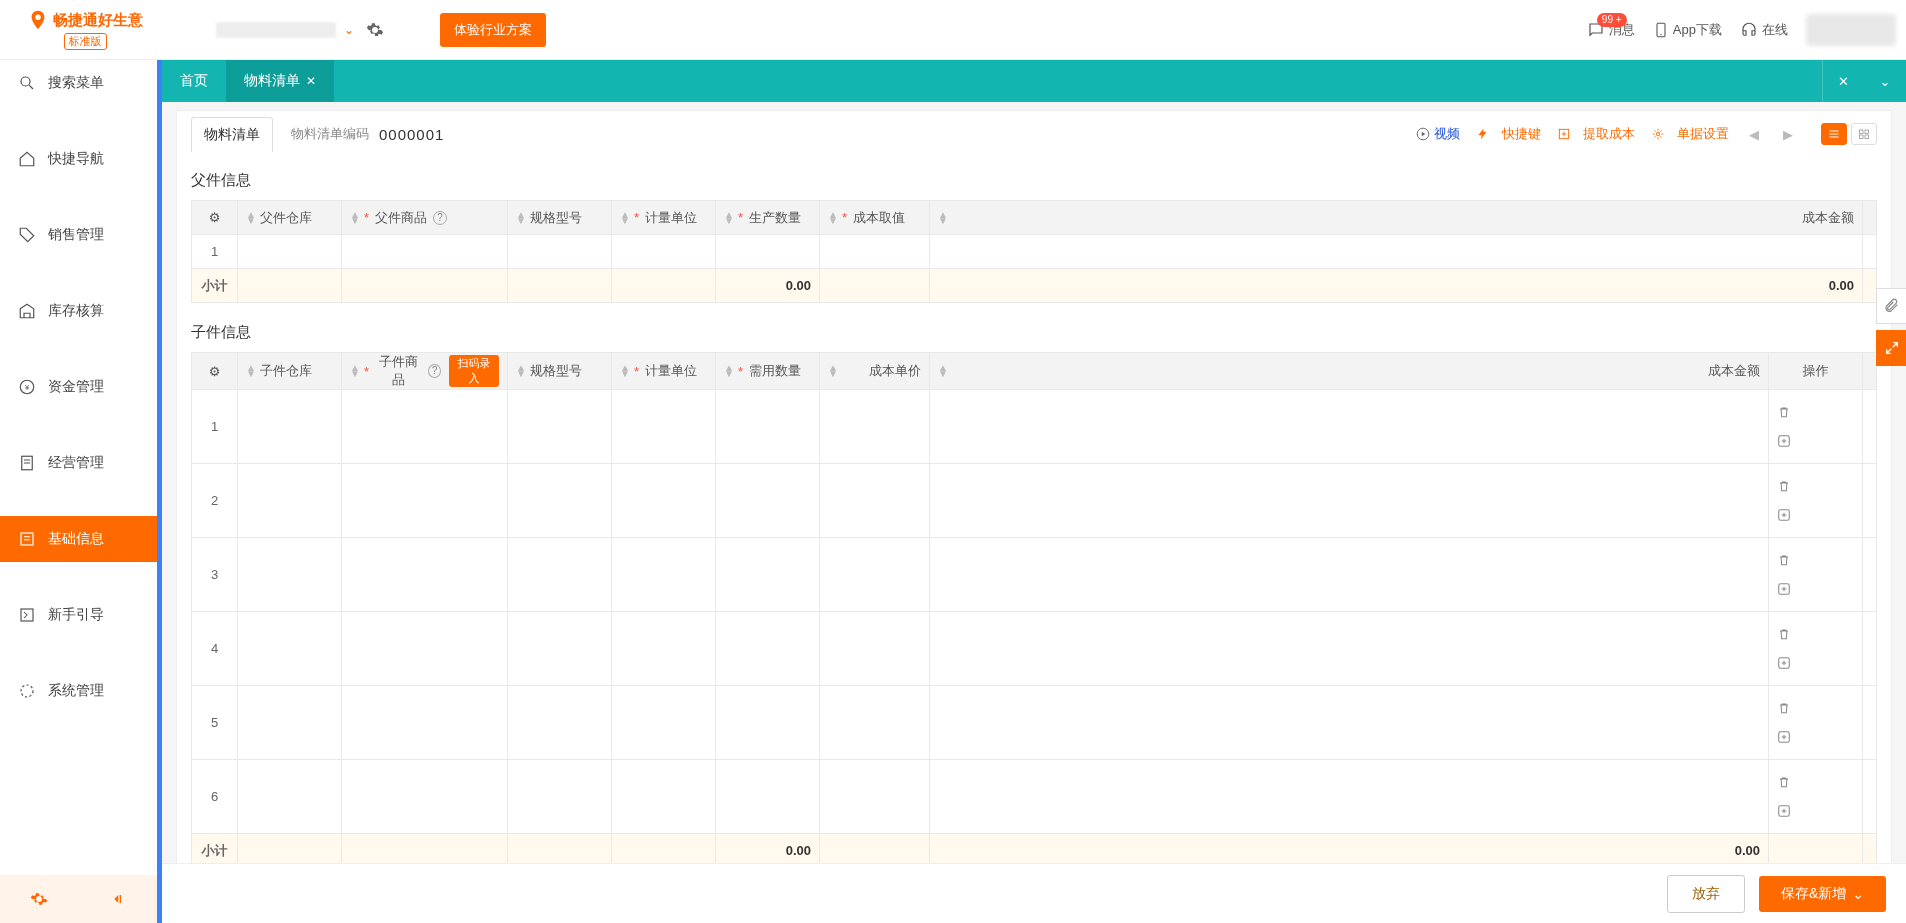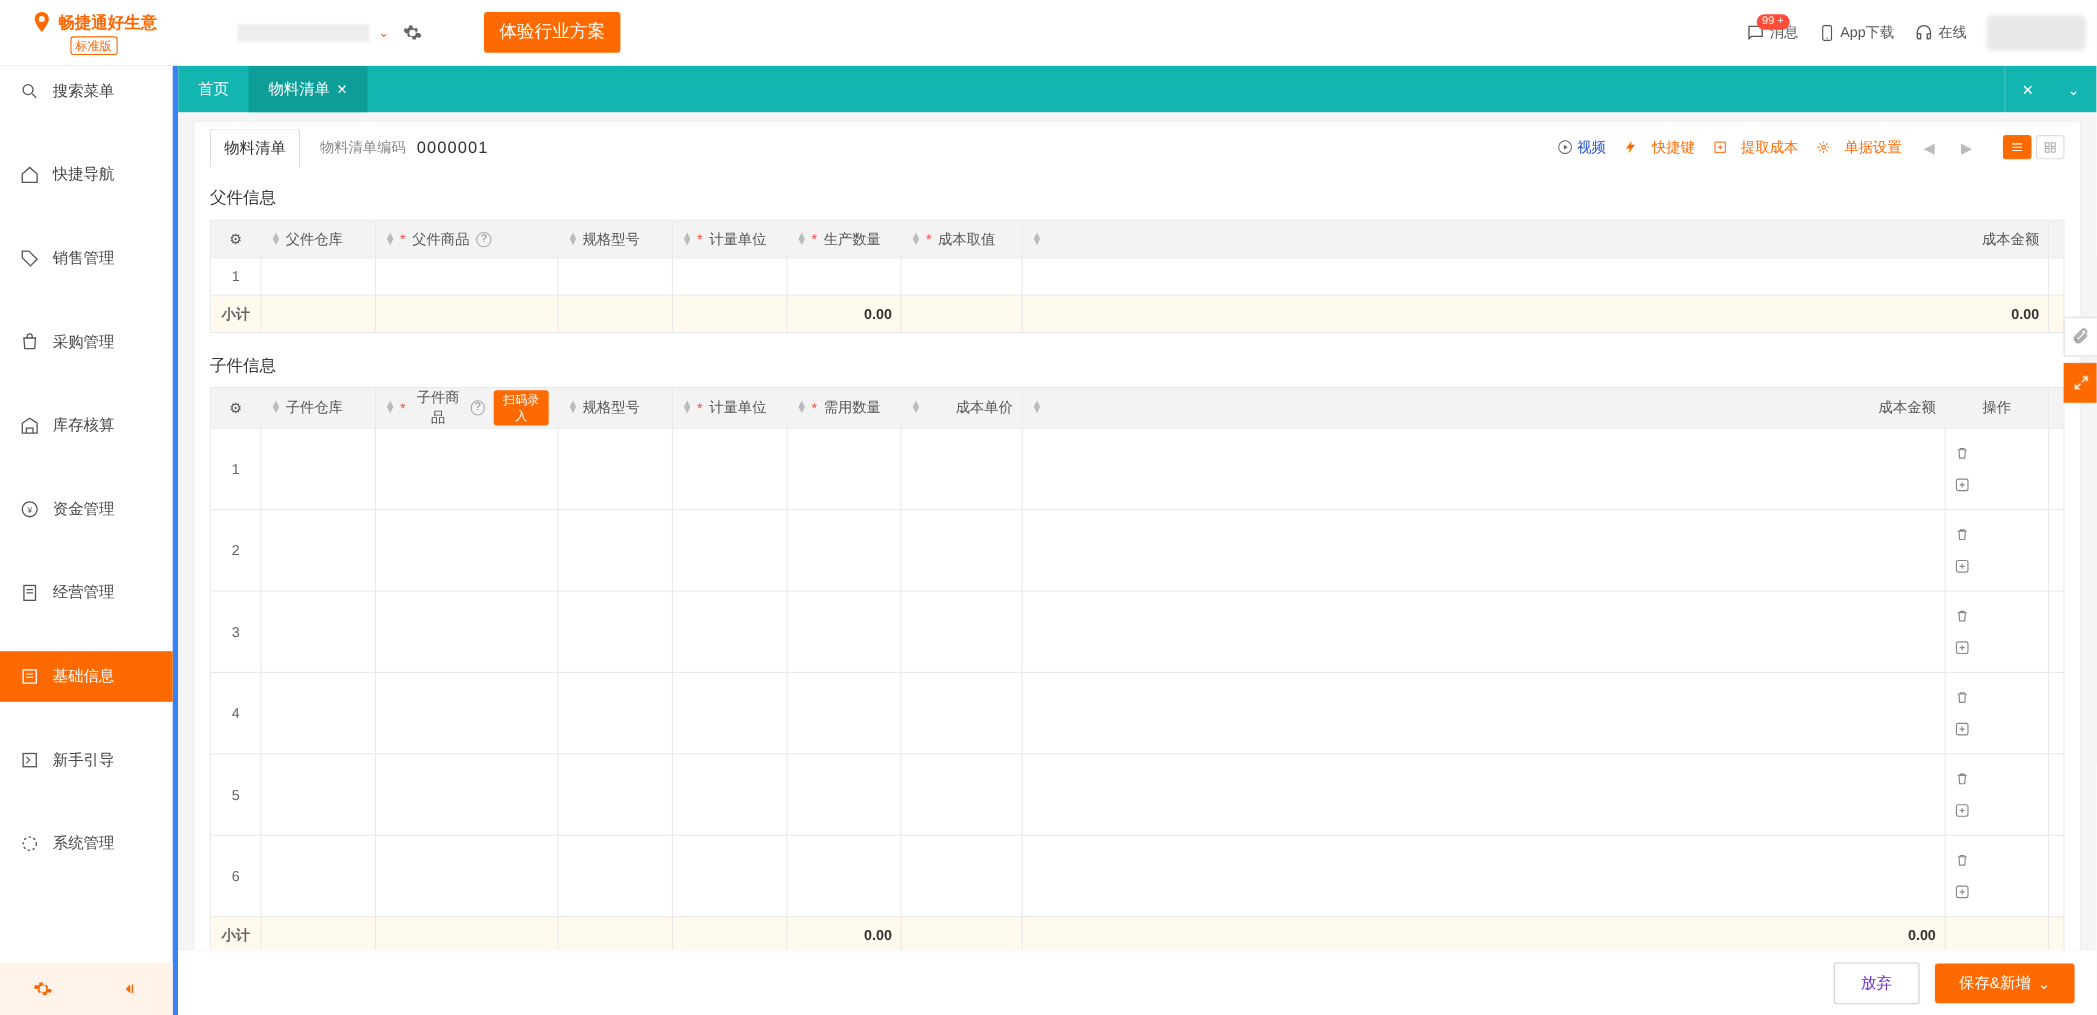--- a/index.html
+++ b/index.html
@@ -9,21 +9,21 @@
 .top-header { height: 60px; display: flex; align-items: center; padding: 0 10px; border-bottom: 1px solid #eee; position: relative; }
 .logo-area { width: 150px; display: flex; flex-direction: column; align-items: center; }
 .logo-line { display: flex; align-items: center; gap: 4px; }
 .logo-icon { width: 22px; height: 22px; }
 .logo-text { font-size: 15px; font-weight: bold; color: #f60; }
 .logo-sub { font-size: 11px; color: #f60; background: #fff; border: 1px solid #f60; border-radius: 3px; padding: 0 4px; margin-top: 2px; }
 .dropdown-area { width: 260px; display: flex; align-items: center; justify-content: center; gap: 12px; margin-left: 10px; }
 .org-select { color: #999; display: flex; align-items: center; gap: 8px; cursor: pointer; }
 .chevron { color: #f60; font-size: 12px; }
 .gear-top { color: #666; cursor: pointer; }
-.cta-btn { background: #ff6a00; color: #fff; border: none; border-radius: 3px; padding: 8px 14px; font-size: 16px; cursor: pointer; margin-left: 10px; }
+.cta-btn { background: #ff6a00; color: #fff; border: none; border-radius: 3px; padding: 8px 14px; font-size: 13px; cursor: pointer; margin-left: 10px; }
 .header-right { margin-left: auto; display: flex; align-items: center; gap: 18px; color: #555; font-size: 13px; }
 .hdr-item { display: flex; align-items: center; gap: 4px; cursor: pointer; position: relative; }
 .badge { position: absolute; top: -8px; left: 10px; background: #ff4d3a; color: #fff; border-radius: 10px; font-size: 10px; padding: 0 5px; line-height: 14px; }
 .avatar-blur { width: 90px; height: 32px; background: #e8e8e8; filter: blur(2px); border-radius: 4px; }
 
 
 .layout { display: flex; height: calc(100vh - 60px); }
 .sidebar { width: 162px; background: #fff; border-right: 5px solid #3b82f6; display: flex; flex-direction: column; gap: 30px; }
 .sb-item { display: flex; align-items: center; gap: 12px; padding: 14px 18px; color: #444; cursor: pointer; font-size: 14px; }
 .sb-item.active { background: #ff6a00; color: #fff; }
@@ -74,21 +74,21 @@
 .rownum { text-align: center; color: #666; }
 .num-r { text-align: right; }
 .scan-tag { display: inline-block; background: #ff6a00; color: #fff; border-radius: 3px; font-size: 11px; padding: 1px 5px; margin-left: 4px; }
 .help-q { display: inline-block; width: 14px; height: 14px; border: 1px solid #aaa; border-radius: 50%; font-size: 10px; line-height: 12px; text-align: center; color: #888; margin-left: 2px; }
 .op-icons { text-align: center; color: #888; }
 .op-icons span { margin: 0 4px; cursor: pointer; }
 .col-scroll { width: 14px; background: #f3f3f3; }
 
 
 .footer-bar { height: 60px; background: #fff; border-top: 1px solid #eee; display: flex; align-items: center; justify-content: flex-end; padding: 0 20px; gap: 14px; }
-.btn-secondary { background: #fff; border: 1px solid #ccc; color: #6d28d9; padding: 9px 24px; border-radius: 3px; font-size: 14px; cursor: pointer; }
+.btn-secondary { background: #fff; border: 1px solid #ccc; color: #a16207; padding: 9px 24px; border-radius: 3px; font-size: 14px; cursor: pointer; }
 .btn-primary { background: #ff6a00; border: none; color: #fff; padding: 9px 22px; border-radius: 3px; font-size: 14px; cursor: pointer; display: flex; align-items: center; gap: 6px; }
 
 
 .float-right { position: absolute; right: 0; top: 228px; display: flex; flex-direction: column; gap: 6px; }
 .float-tab { width: 30px; height: 36px; background: #fff; border: 1px solid #ddd; border-right: none; display: flex; align-items: center; justify-content: center; color: #888; cursor: pointer; }
 .float-tab.orange { background: #ff6a00; border-color: #ff6a00; color: #fff; }
 
 svg { display: block; }
 </style>
 </head>
@@ -161,28 +161,20 @@
         </span>
       <span>快捷导航</span>
     </div>
     <div class="sb-item">
       <span class="sb-icon">
           <svg width="18" height="18" viewBox="0 0 24 24">
             <path fill="none" stroke="#555" stroke-width="1.6" d="M3 3h8l10 10-8 8L3 11z"></path>
           </svg>
         </span>
       <span>销售管理</span>
-    </div>
-    <div class="sb-item">
-      <span class="sb-icon">
-          <svg width="18" height="18" viewBox="0 0 24 24">
-            <path fill="none" stroke="#555" stroke-width="1.6" d="M5 7h14l-1 13H6zM9 7V5a3 3 0 016 0v2"></path>
-          </svg>
-        </span>
-      <span>采购管理</span>
     </div>
     <div class="sb-item">
       <span class="sb-icon">
           <svg width="18" height="18" viewBox="0 0 24 24">
             <path fill="none" stroke="#555" stroke-width="1.6" d="M3 9l9-6 9 6v12H3zM8 21v-6h8v6"></path>
           </svg>
         </span>
       <span>库存核算</span>
     </div>
     <div class="sb-item">

